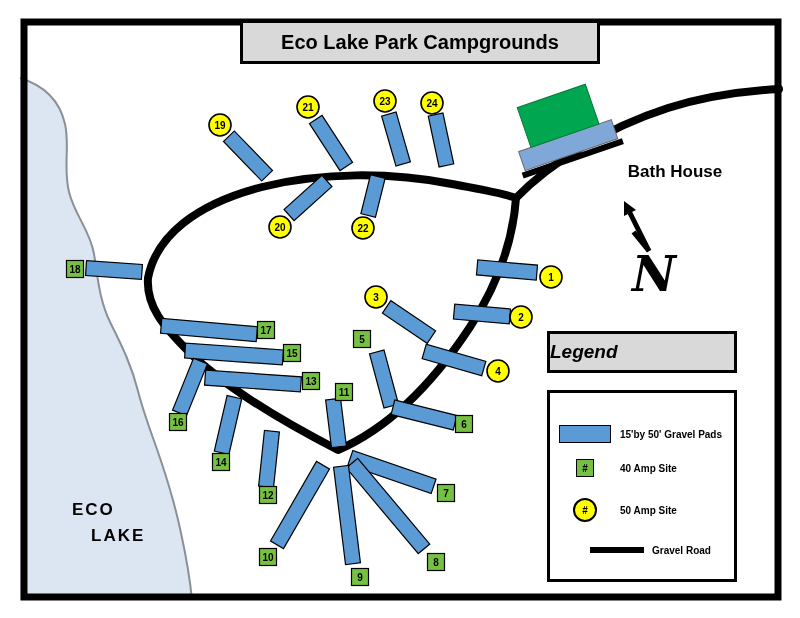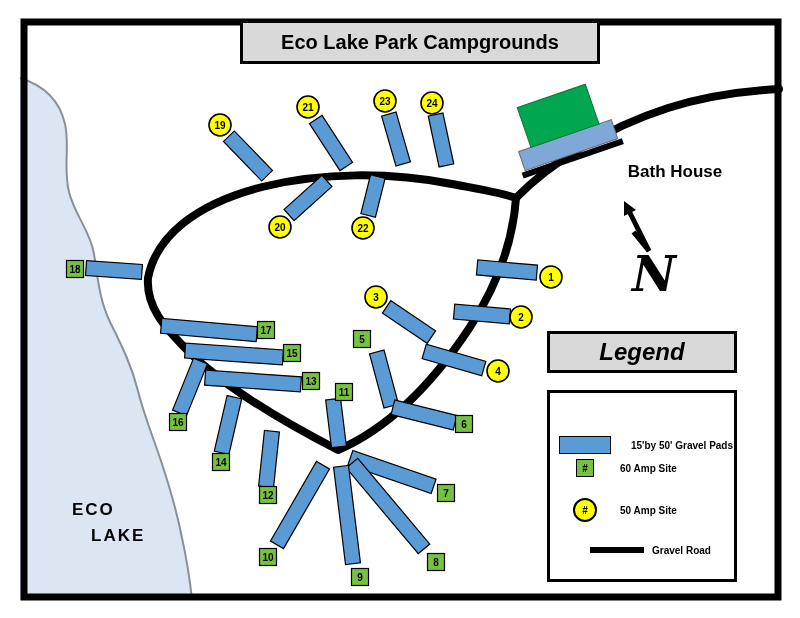--- a/index.html
+++ b/index.html
@@ -18,29 +18,29 @@
   .bath-label{left:600px;top:162px;width:150px;text-align:center;
     font-size:17px;font-weight:bold;}
   .north-n{left:626px;top:250px;width:56px;text-align:center;
     font-family:"DejaVu Serif",serif;font-style:italic;font-weight:bold;font-size:48px;line-height:1;}
   .lake-label{font-size:17px;font-weight:bold;letter-spacing:2px;}
   .lake-1{left:72px;top:500px;}
   .lake-2{left:74px;top:526px;margin-left:17px;}
   .legend-title{
     left:547px;top:331px;width:184px;height:36px;
     background:#d9d9d9;border:3px solid #000;
-    display:flex;align-items:center;justify-content:center;
-    font-size:24px;font-weight:bold;font-style:italic;
+    display:flex;align-items:center;
+    font-size:19px;font-weight:bold;font-style:italic;
   }
   .legend-body{
     left:547px;top:390px;width:184px;height:186px;
     background:#fff;border:3px solid #000;
   }
   .lg-row{position:absolute;left:0;right:0;display:flex;align-items:center;}
-  .lg-row.r1{top:40px;height:24px;gap:11px;}
+  .lg-row.r1{top:29px;height:24px;}
   .lg-row.r2{top:62px;height:26px;}
   .lg-row.r3{top:104px;height:26px;}
   .lg-row.r4{top:146px;height:22px;padding-left:32px;}
   .lg-swatch-cell{width:70px;display:flex;align-items:center;justify-content:center;flex:0 0 70px;}
   .lg-label{font-size:10px;font-weight:bold;}
   .sw-pad{width:50px;height:16px;background:#5b9bd5;border:1px solid #000;}
   .sw-amp30{width:16px;height:16px;background:#76c043;border:1px solid #000;
     display:flex;align-items:center;justify-content:center;font-size:10px;font-weight:bold;}
   .sw-amp50{width:20px;height:20px;background:#ffff00;border:2px solid #000;border-radius:50%;
     display:flex;align-items:center;justify-content:center;font-size:10px;font-weight:bold;}
@@ -158,21 +158,21 @@
     <div class="lg-row r1">
       <div class="lg-swatch-cell">
         <div class="sw-pad"></div>
       </div>
       <div class="lg-label">15'by 50' Gravel Pads</div>
     </div>
     <div class="lg-row r2">
       <div class="lg-swatch-cell">
         <div class="sw-amp30">#</div>
       </div>
-      <div class="lg-label">60 Amp Site</div>
+      <div class="lg-label">40 Amp Site</div>
     </div>
     <div class="lg-row r3">
       <div class="lg-swatch-cell">
         <div class="sw-amp50">#</div>
       </div>
       <div class="lg-label">50 Amp Site</div>
     </div>
     <div class="lg-row r4">
       <div class="lg-swatch-cell">
         <div class="sw-road"></div>

